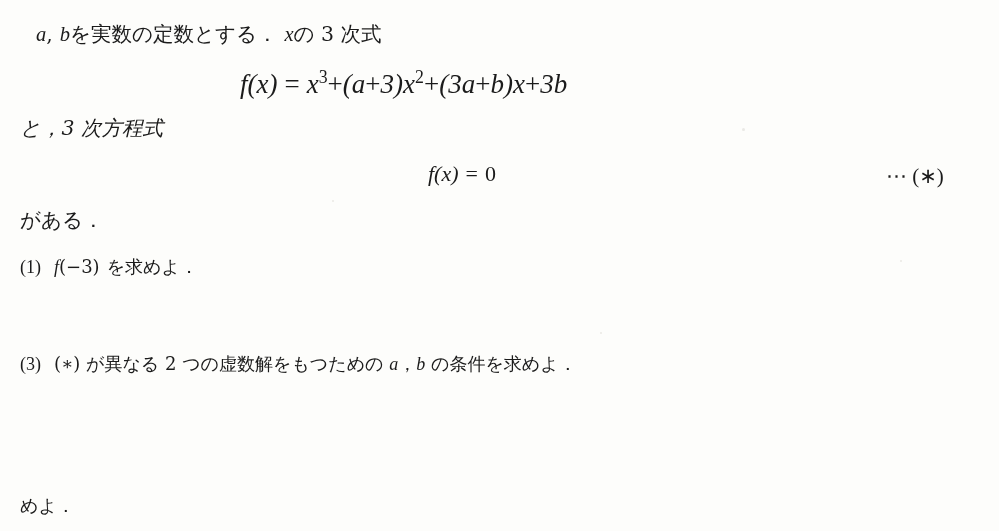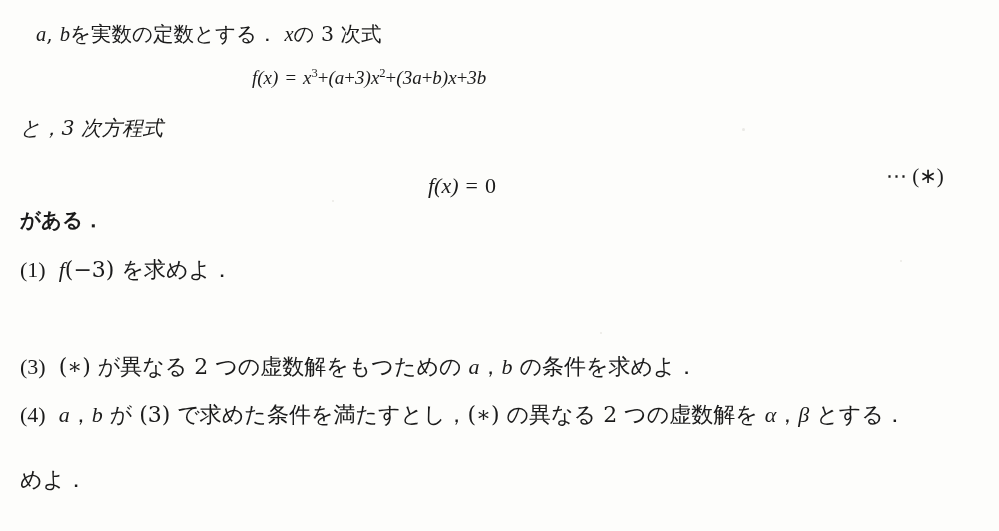--- a/index.html
+++ b/index.html
@@ -38,60 +38,58 @@
   }
   .mathup {
     font-style: normal;
   }
   
   #intro {
     left: 36px;
     top: 22px;
   }
   #display-f {
-    left: 252px;
+    left: 240px;
     top: 66px;
-    font-size: 19px;
+    font-size: 27px;
   }
   #line-to {
     left: 20px;
     top: 116px;
     font-style: italic;
   }
   #display-eq {
     left: 428px;
     top: 160px;
     font-size: 22px;
-    margin-top: 12px;
   }
   #dots-star {
     left: 886px;
     top: 163px;
     font-size: 21px;
   }
   #line-ga {
     left: 20px;
     top: 208px;
-    font-weight: bold;
   }
   .item {
     position: absolute;
-    font-size: 22px;
+    font-size: 18px;
     white-space: nowrap;
   }
   .item .num {
     font-family: "Liberation Serif", serif;
     font-style: normal;
   }
   #item1 { left: 20px; top: 255px; }
   #item2 { left: 20px; top: 303px; }
   #item3 { left: 20px; top: 352px; text-align: center; }
   #item4 { left: 20px; top: 400px; }
   #item4b { left: 36px; top: 447px; }
-  #item4c { left: 20px; top: 465px; }
+  #item4c { left: 20px; top: 494px; }
   sup.expup {
     font-size: 0.66em;
     vertical-align: super;
     font-style: normal;
   }
   .sp { display: inline-block; width: 7px; }
   .sp-lg { display: inline-block; width: 13px; }
   .paren-num {
     font-style: normal;
     letter-spacing: 0;
@@ -137,22 +135,19 @@
 
   <div class="item jp" id="item1">
     <span class="num paren-num">(1)</span><span class="sp-lg"></span><span><span class="math">f</span>(<span class="mathup">−3</span>)<span class="sp"></span>を求めよ．</span>
   </div>
 
 
   <div class="item jp" id="item3">
     <span class="num paren-num">(3)</span><span class="sp-lg"></span><span><span class="star">(∗)</span> が異なる 2 つの虚数解をもつための <span class="math">a</span>，<span class="math">b</span> の条件を求めよ．</span>
   </div>
 
-  <div class="item jp" id="item4">
-    <span class="num paren-num">(4)</span><span class="sp-lg"></span><span><span class="math">a</span>，<span class="math">b</span> が <span class="mathup">(3)</span> で求めた条件を満たすとし，<span class="star">(∗)</span> の異なる 2 つの虚数解を <span class="math">α</span>，<span class="math">β</span> とする．</span>
-  </div>
 
 
   <div class="item jp" id="item4c">
     <span>めよ．</span>
   </div>
 
 </div>
 
 </body></html>

